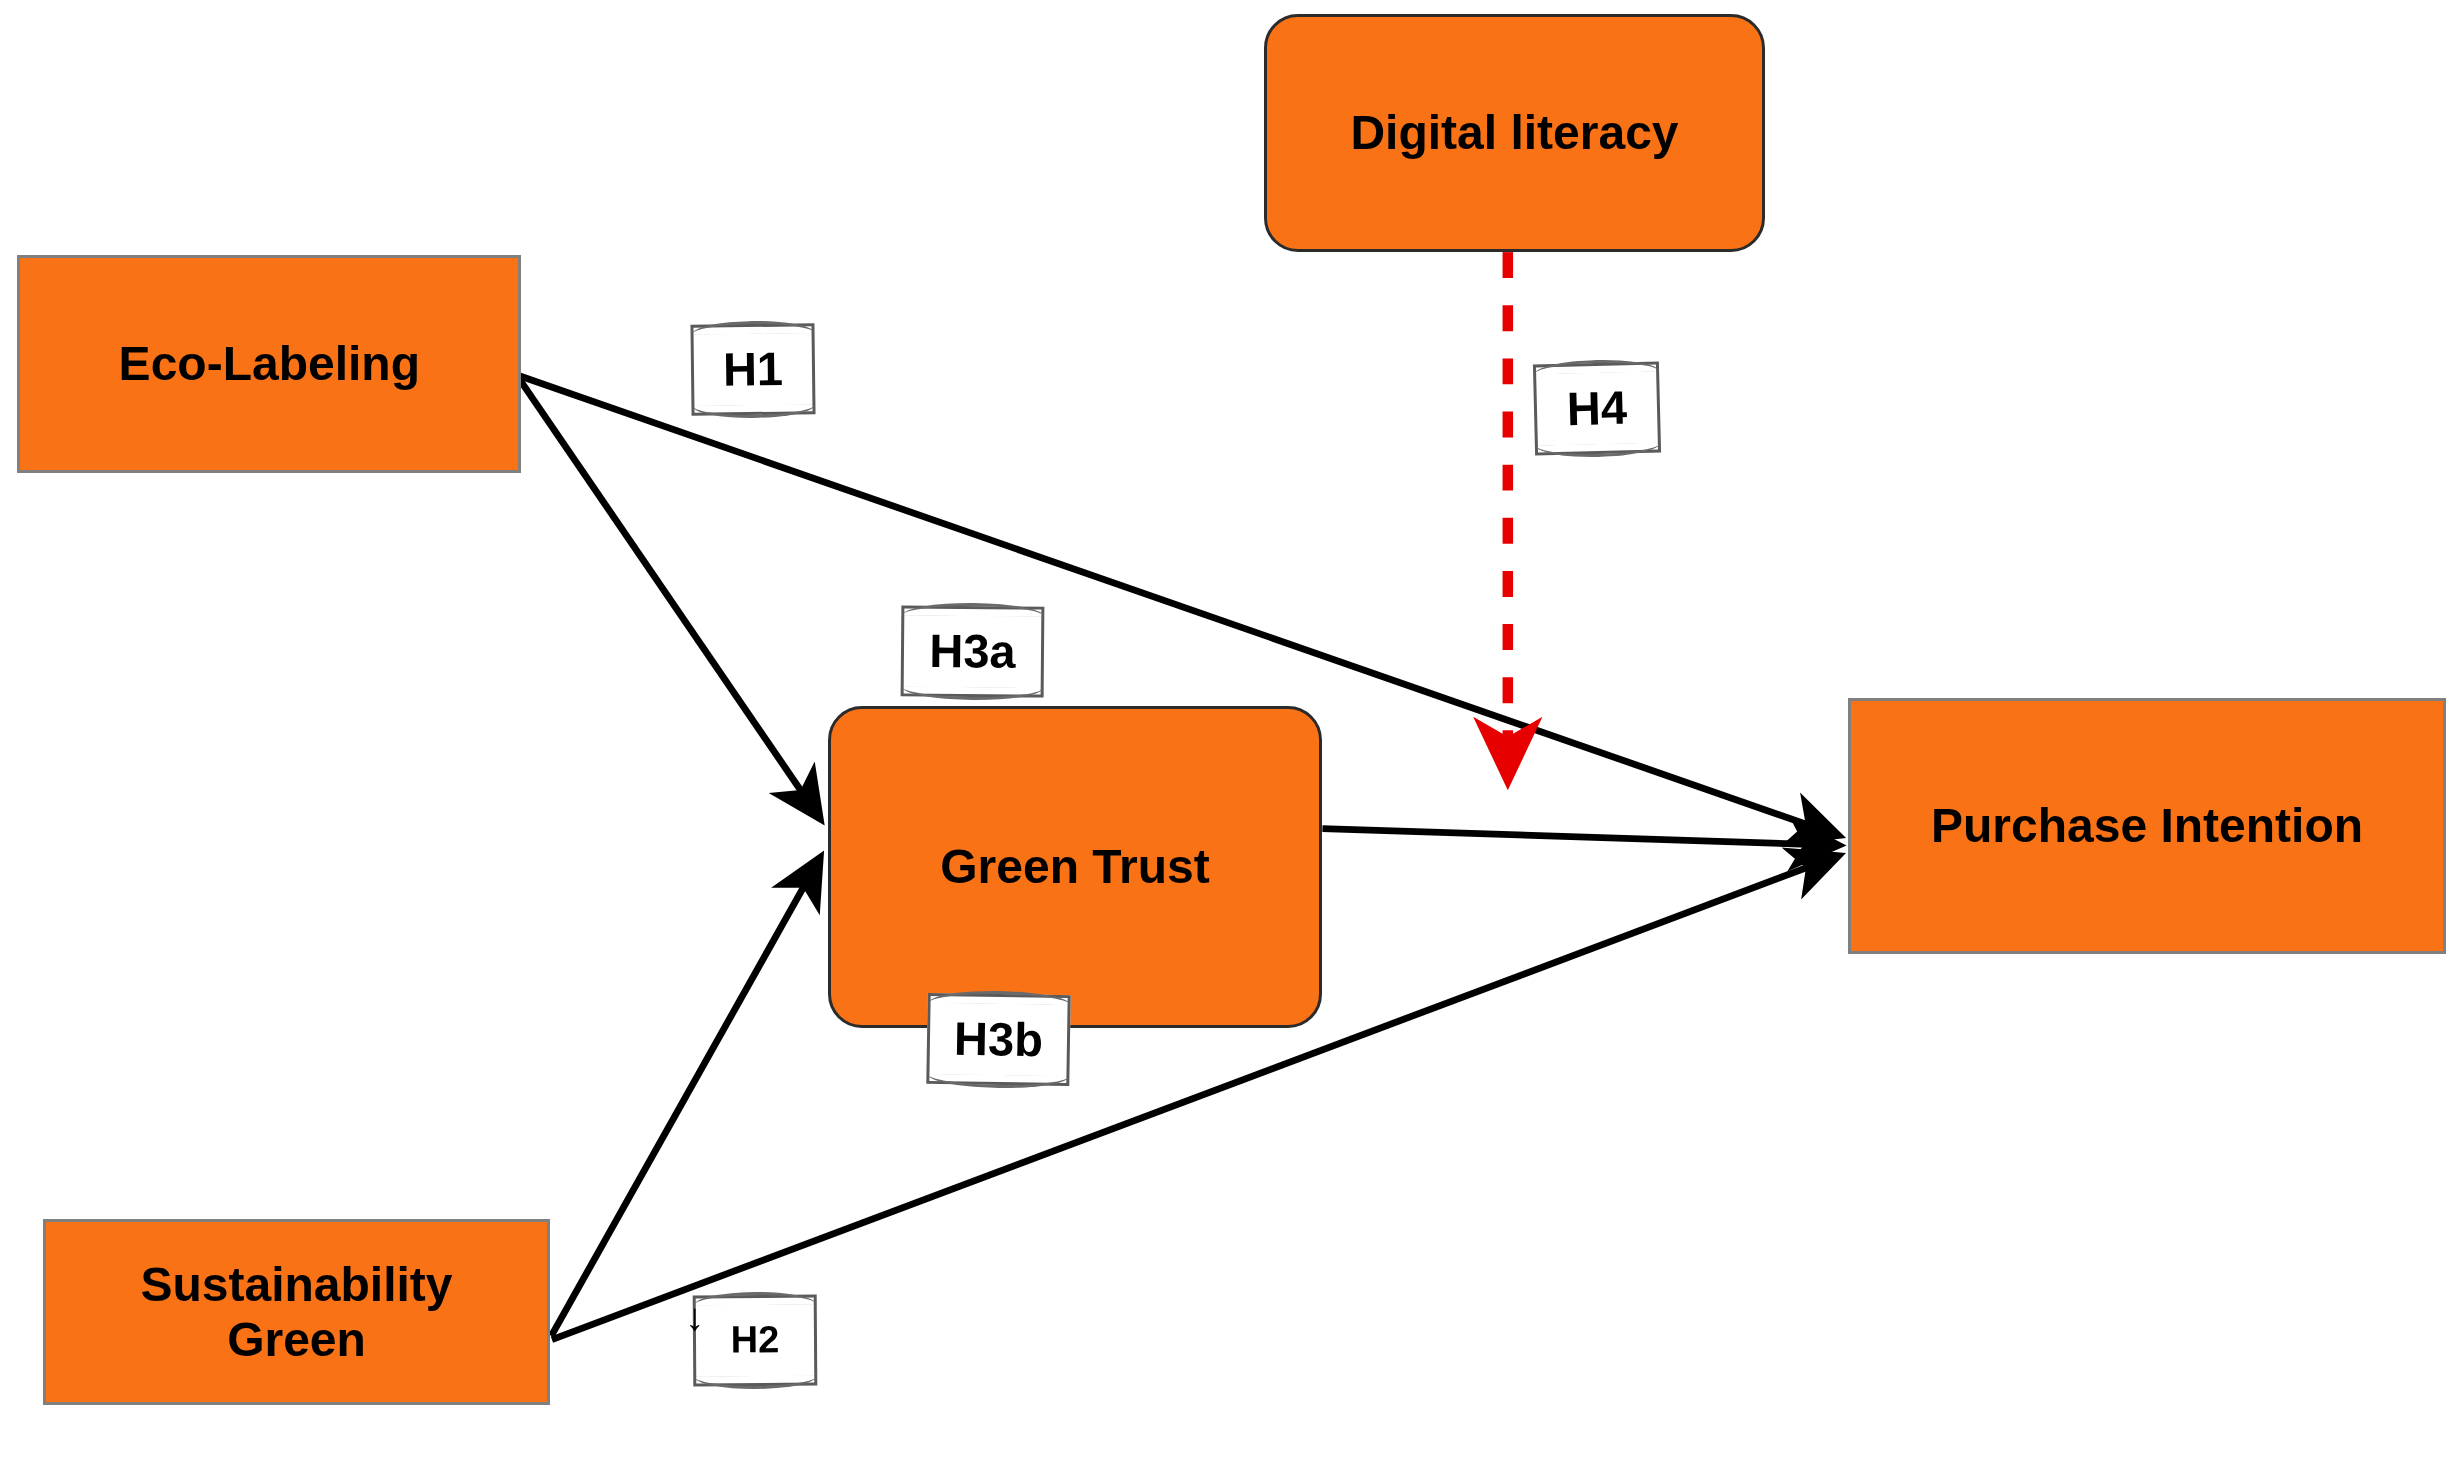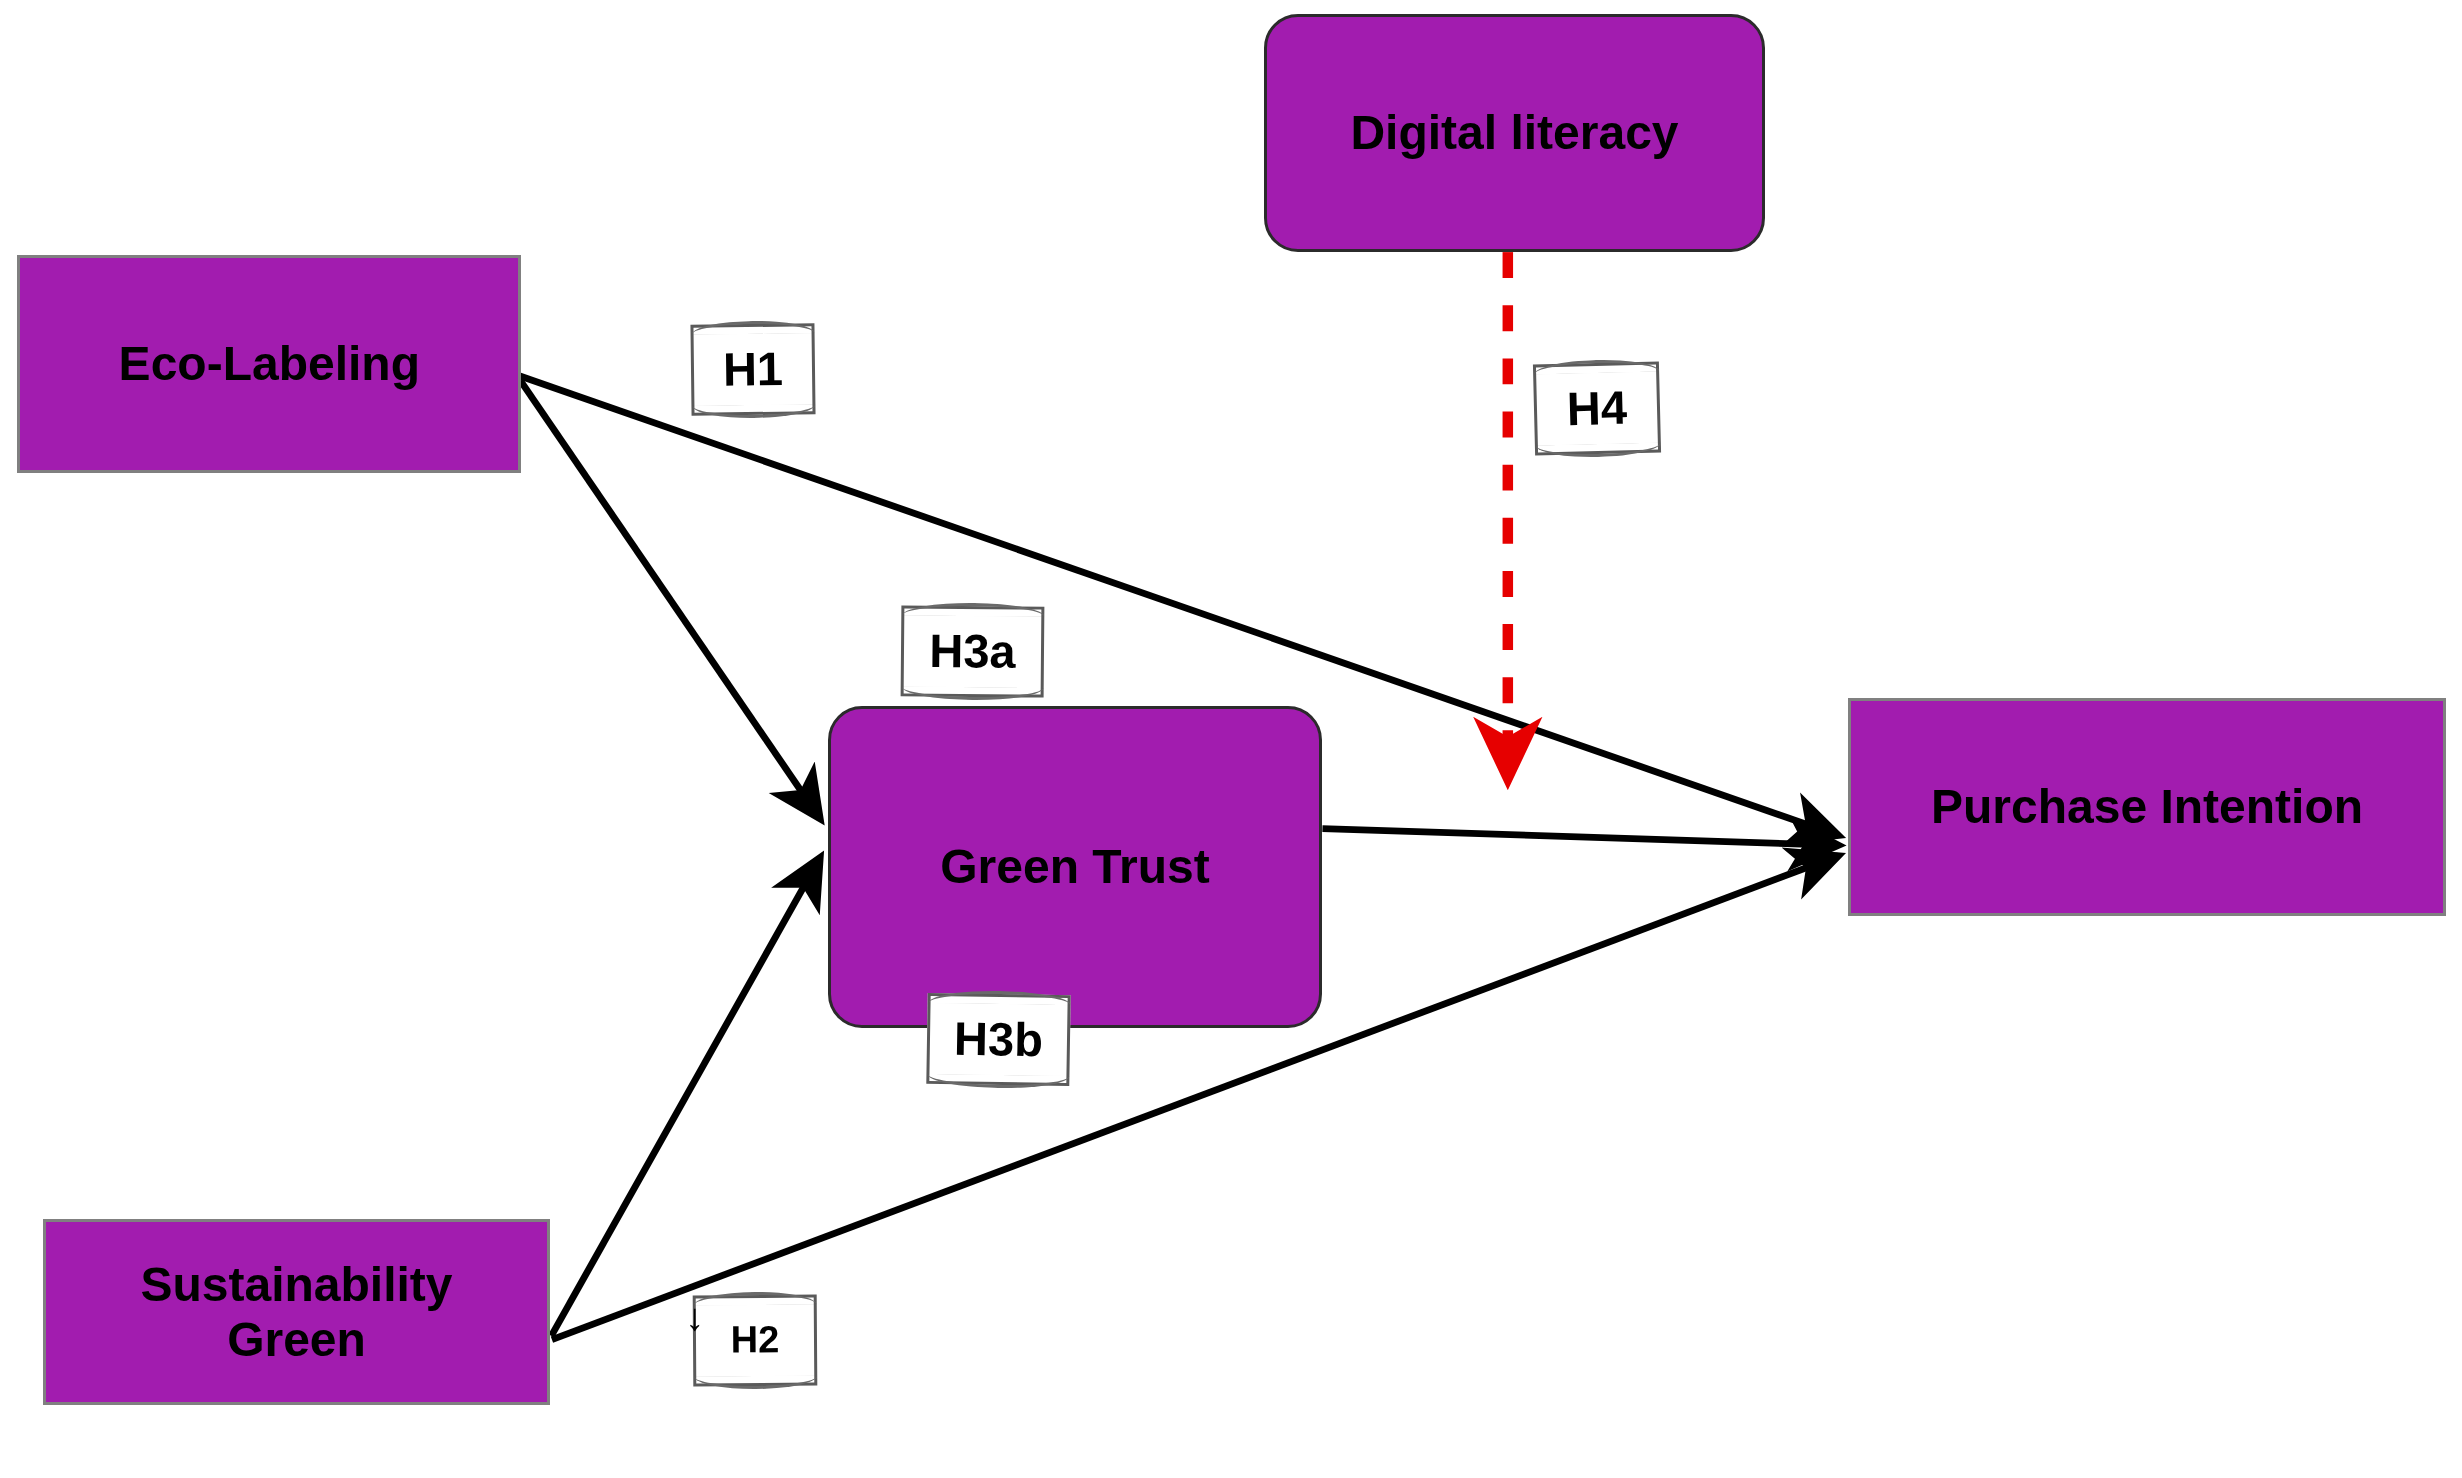--- a/index.html
+++ b/index.html
@@ -21,21 +21,21 @@
     position: absolute;
     left: 0;
     top: 0;
     width: 2462px;
     height: 1478px;
     pointer-events: none;
   }
   .node {
     position: absolute;
     box-sizing: border-box;
-    background: #a21caf;
+    background: #f97316;
     border: 3.1px solid #808080;
     display: flex;
     align-items: center;
     justify-content: center;
     text-align: center;
     color: #000000;
     font-weight: bold;
     line-height: 1.15;
     z-index: 3;
   }
@@ -135,21 +135,21 @@
   </div>
 
   <div class="node rounded" id="node-digital-literacy" style="left:1264px; top:13.6px; width:501px; height:238px; font-size:48px;">
     <span class="node-label">Digital literacy</span>
   </div>
 
   <div class="node rounded" id="node-green-trust" style="left:828px; top:706px; width:494px; height:322px; font-size:48px;">
     <span class="node-label">Green Trust</span>
   </div>
 
-  <div class="node" id="node-purchase-intention" style="left:1848px; top:698px; width:598px; height:218px; font-size:48px;">
+  <div class="node" id="node-purchase-intention" style="left:1848px; top:698px; width:598px; height:256px; font-size:48px;">
     <span class="node-label">Purchase Intention</span>
   </div>
 
   <div class="node" id="node-sustainability-claims" style="left:43px; top:1219px; width:507px; height:186px; font-size:48px;">
     <span class="node-label">
       <span>Sustainability</span><br>
       <span>Green</span>
     </span>
   </div>
 

